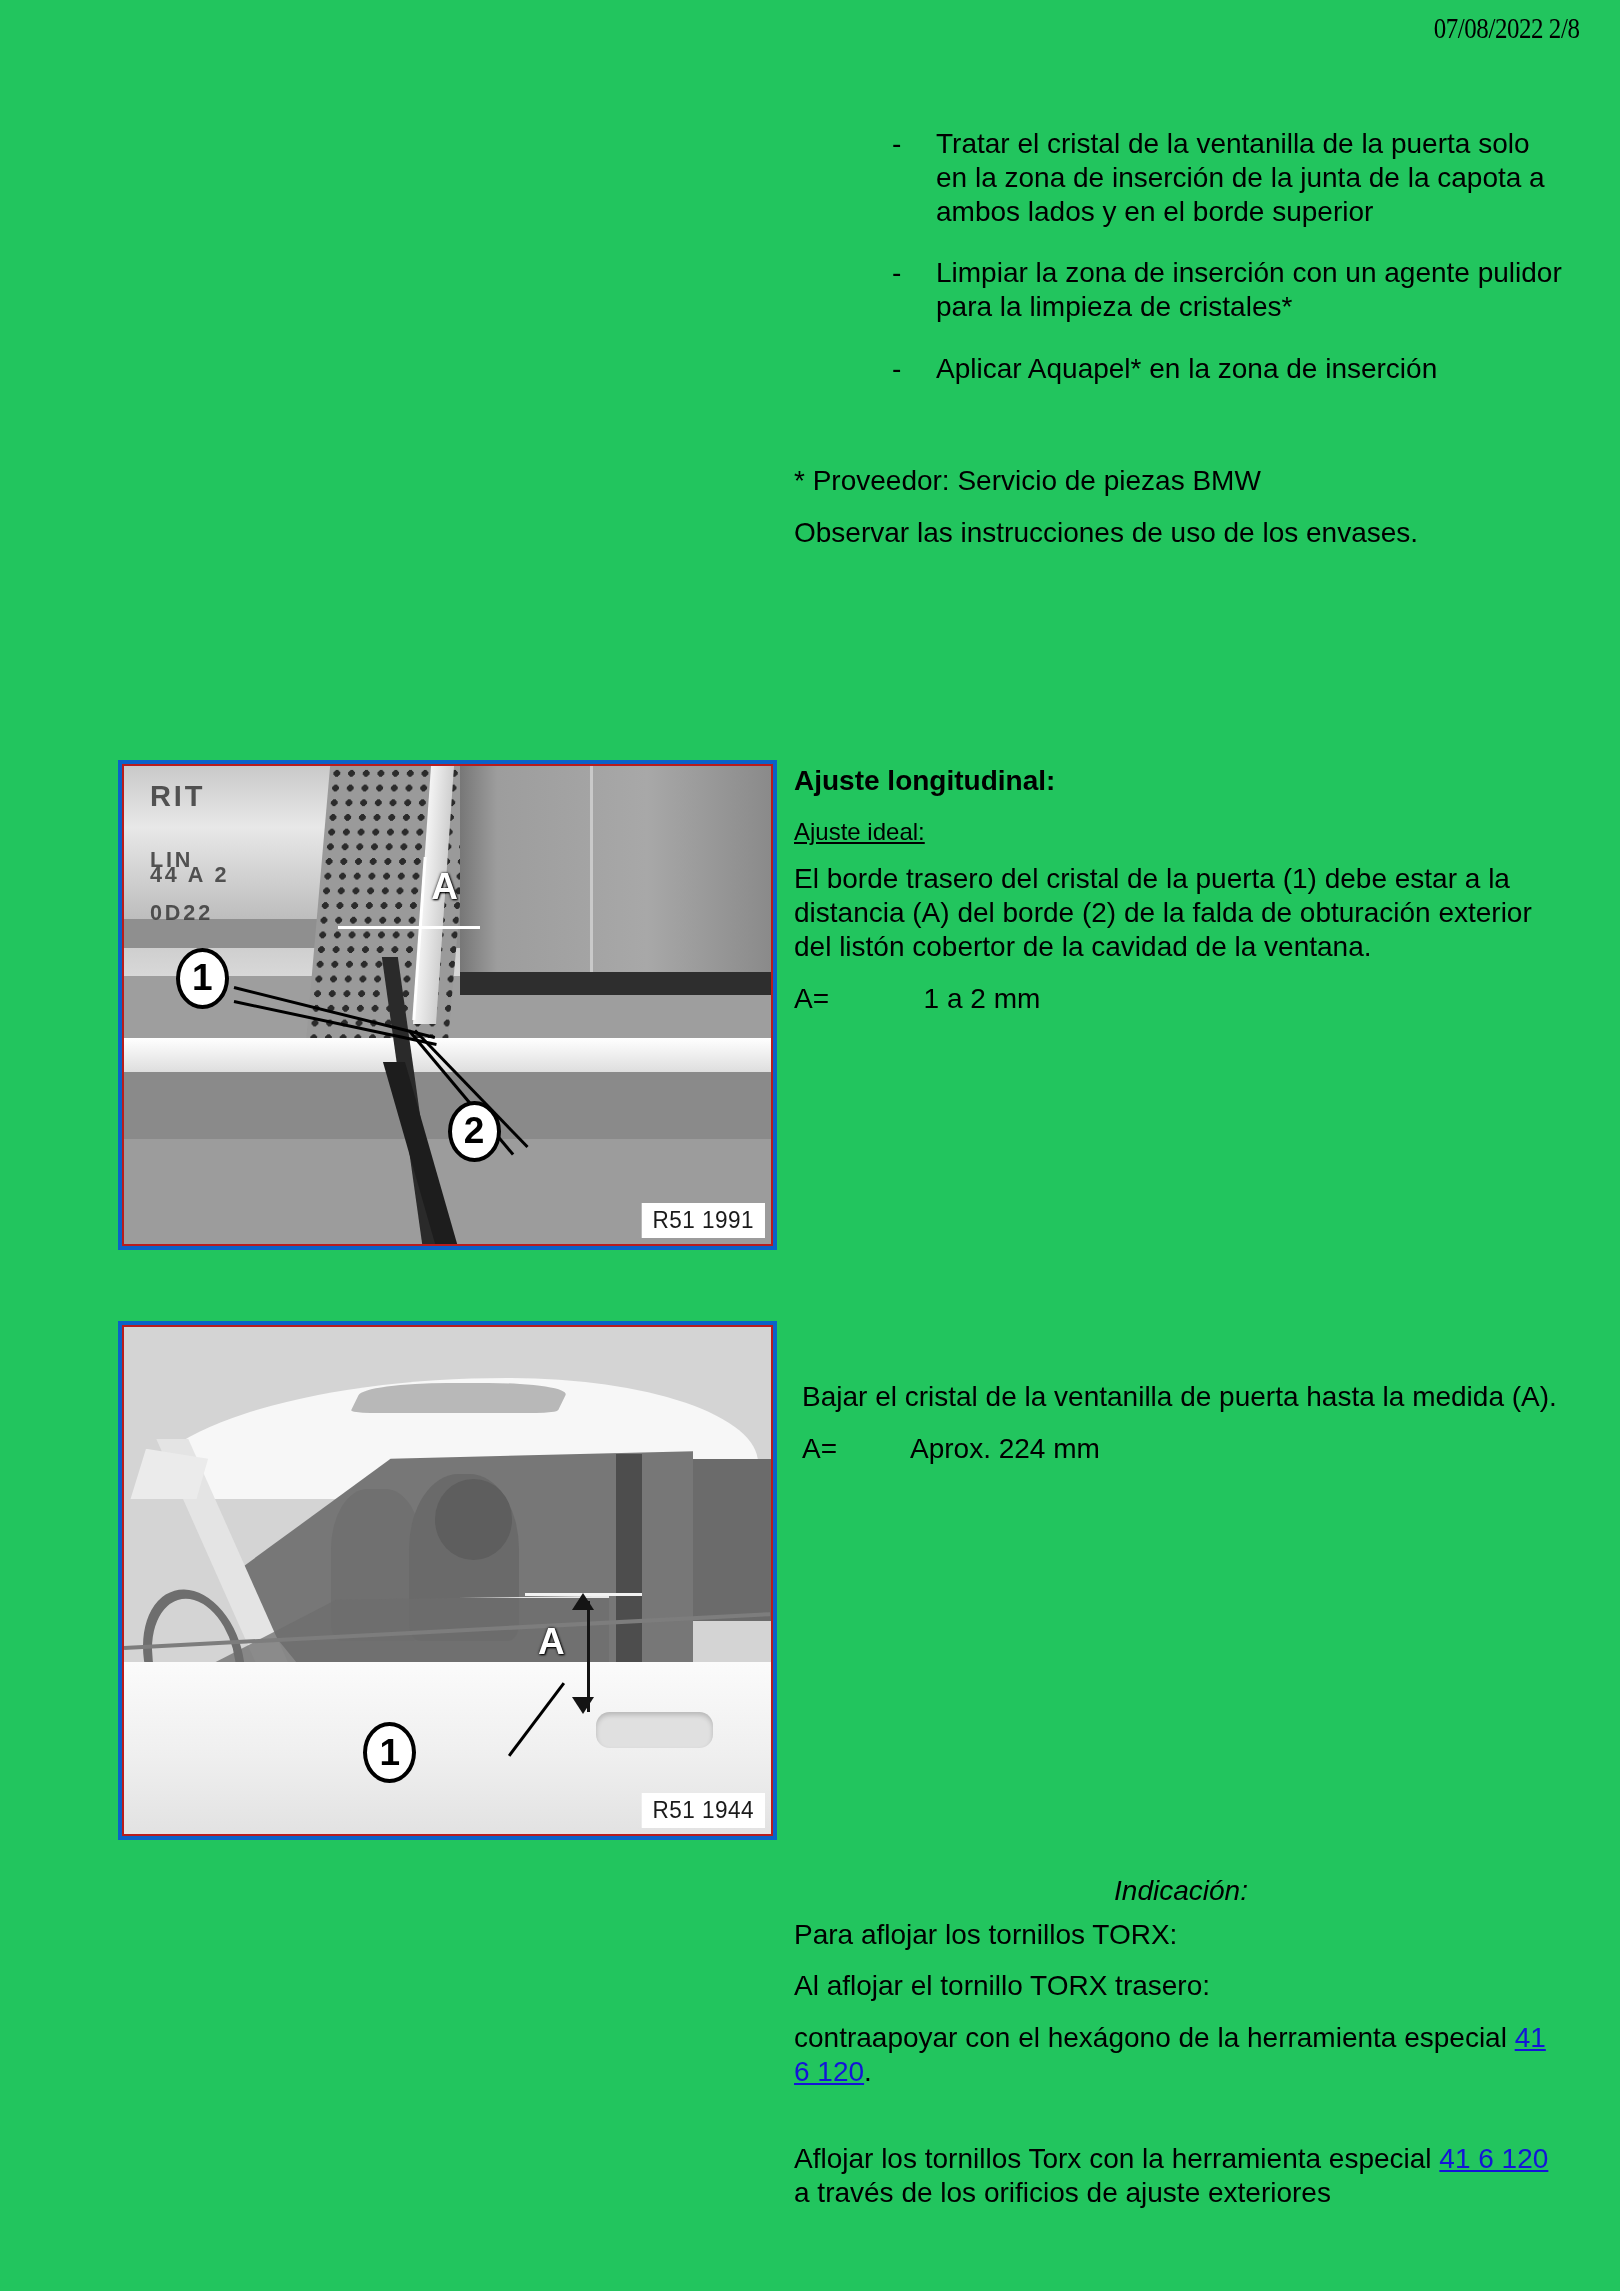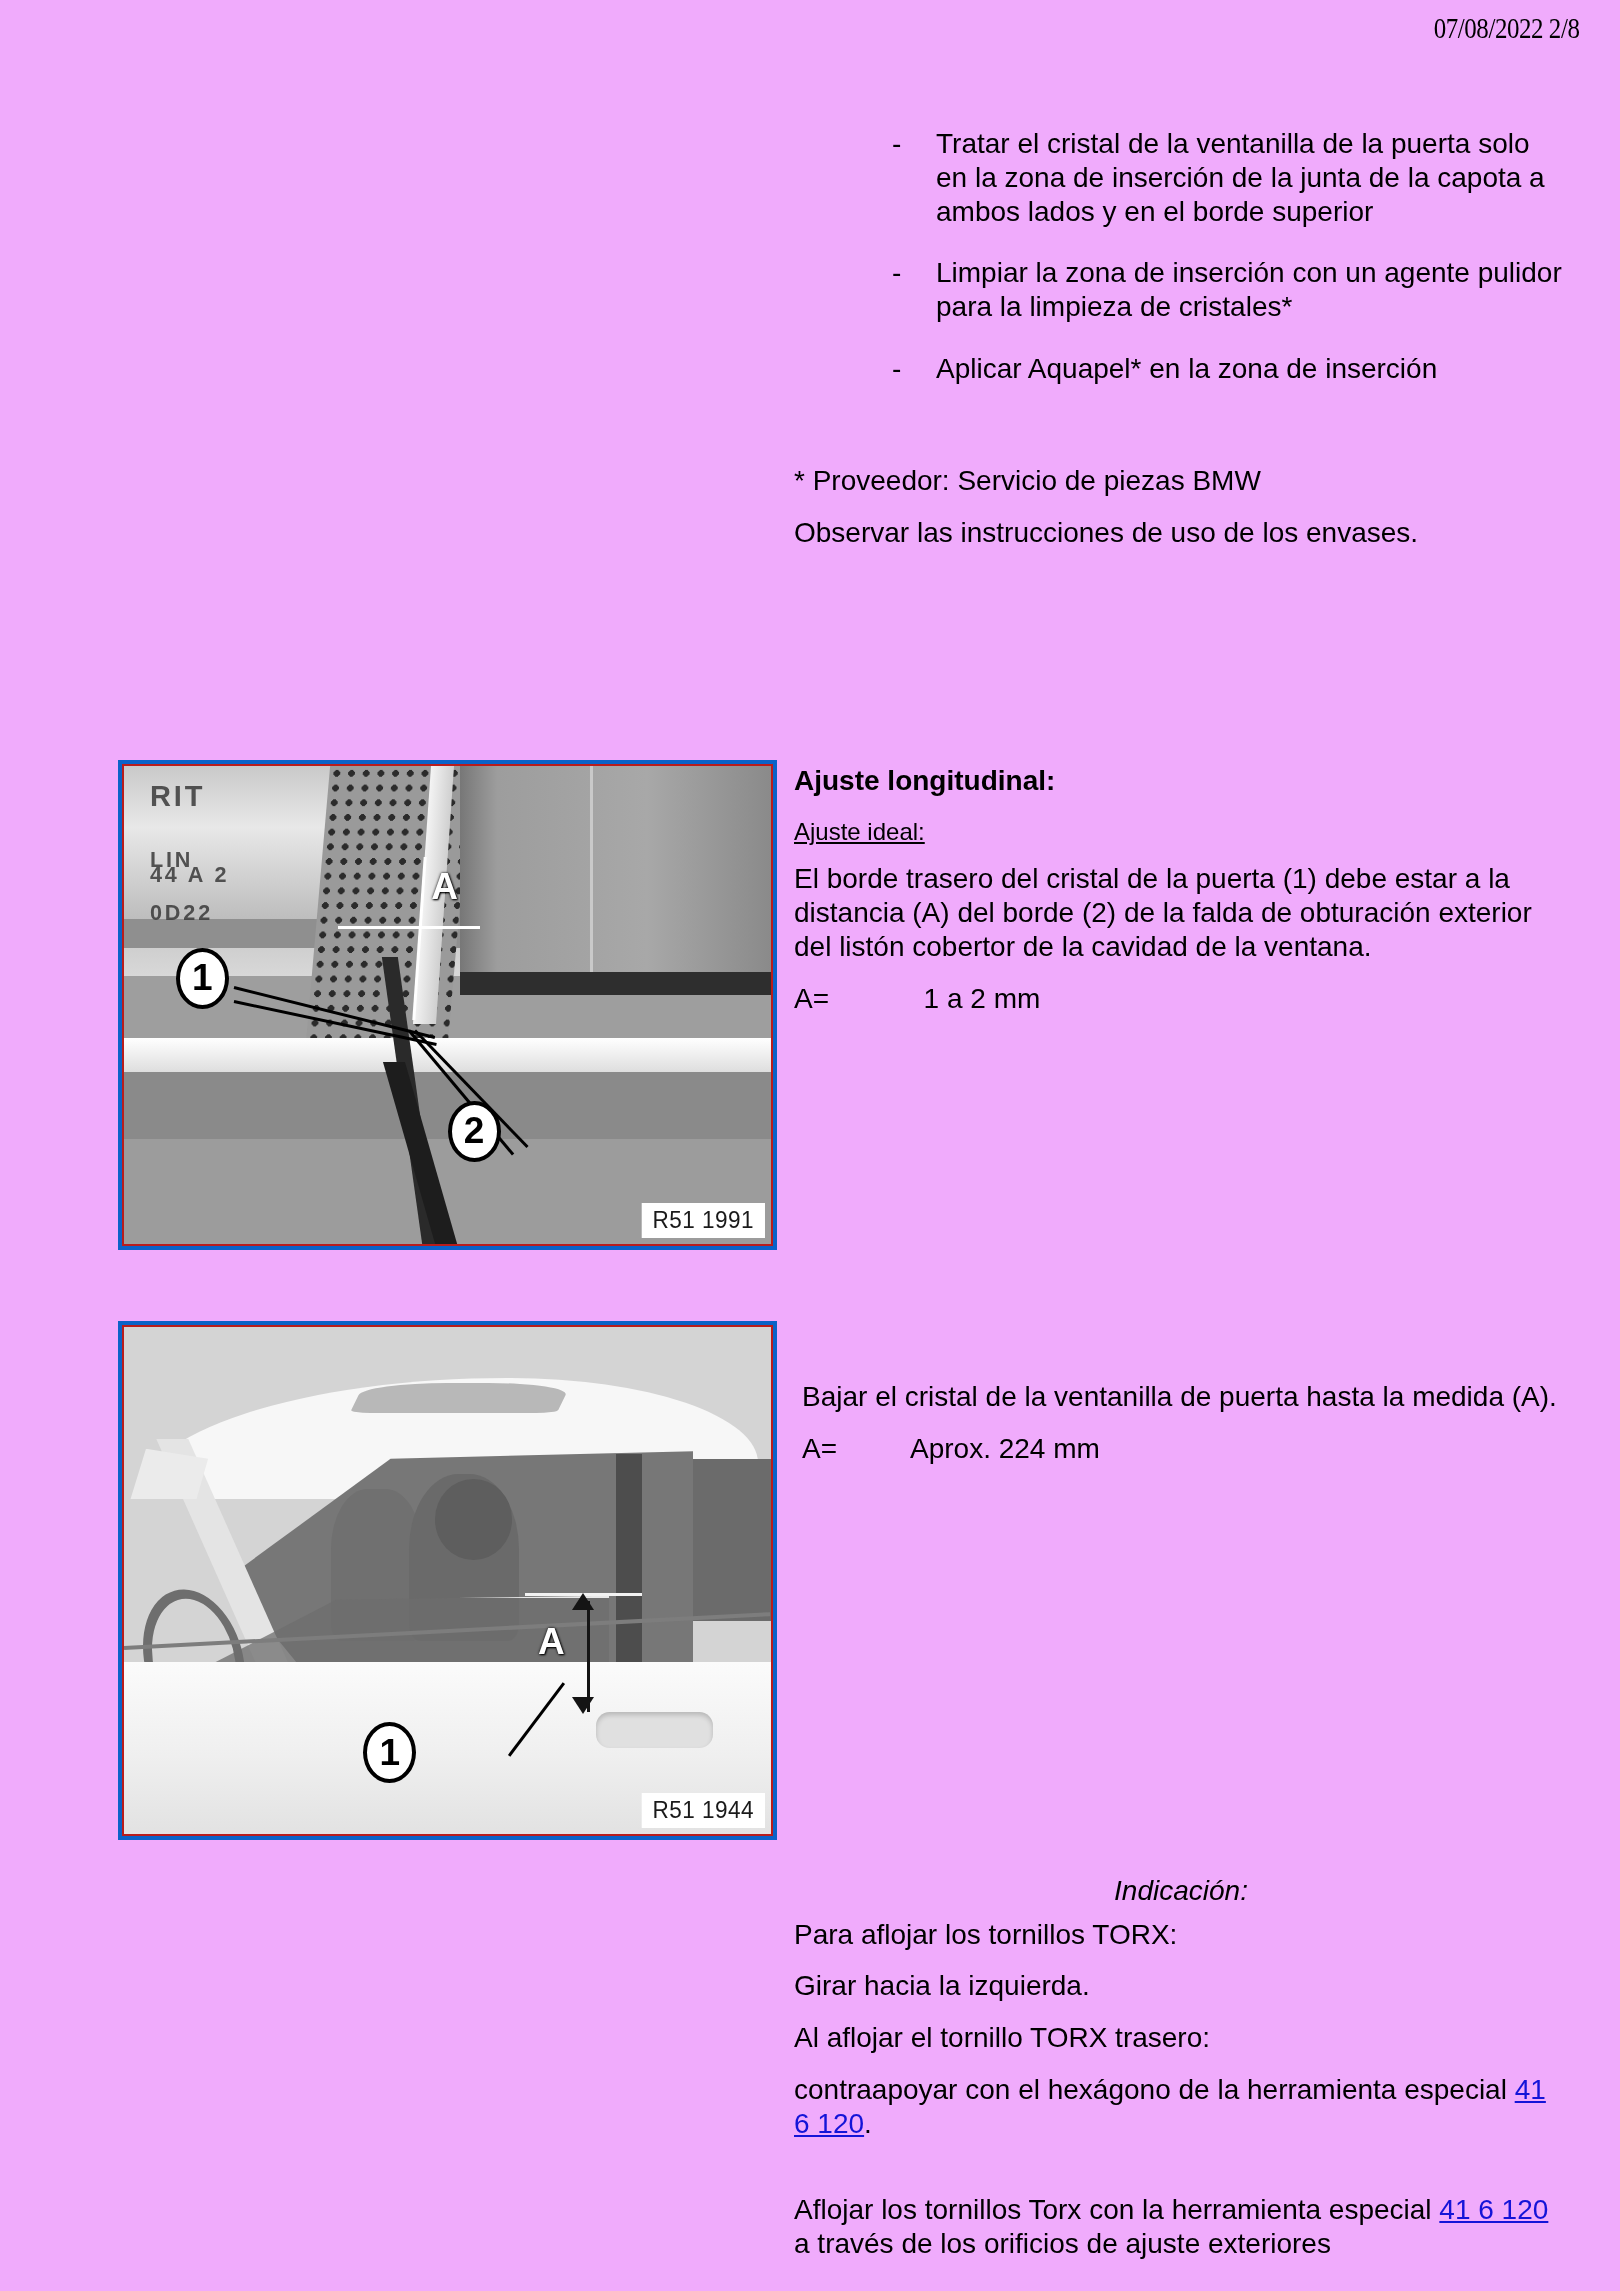--- a/index.html
+++ b/index.html
@@ -8,21 +8,21 @@
     background: #ffffff;
   }
   body {
     font-family: "Liberation Sans", sans-serif;
     color: #000000;
   }
   #page {
     position: relative;
     width: 1620px;
     height: 2292px;
-    background: #f0abfc;
+    background: #22c55e;
     overflow: hidden;
   }
 
   
   .page-header {
     position: absolute;
     top: 11.8px;
     right: 41px;
     font-family: "Liberation Serif", serif;
     font-size: 29px;
@@ -429,21 +429,20 @@
     <p class="para">Bajar el cristal de la ventanilla de puerta hasta la medida (A).</p>
     <div class="measure-row">
       <span class="measure-key">A=</span>
       <span class="measure-val">Aprox. 224 mm</span>
     </div>
   </div>
 
   <div class="col-right" id="block-bottom-text">
     <p class="para tight italic">Indicación:</p>
     <p class="para">Para aflojar los tornillos TORX:</p>
-    <p class="para">Girar hacia la izquierda.</p>
     <p class="para">Al aflojar el tornillo TORX trasero:</p>
     <p class="para"><span>contraapoyar con el hexágono de la herramienta especial </span><a class="lnk" href="#">41 6 120</a><span>.</span></p>
     <div class="spacer-para"></div>
     <p class="para"><span>Aflojar los tornillos Torx con la herramienta especial </span><a class="lnk" href="#">41 6 120</a><span> a través de los orificios de ajuste exteriores</span></p>
   </div>
 
 </div>
 
 
 </body></html>

